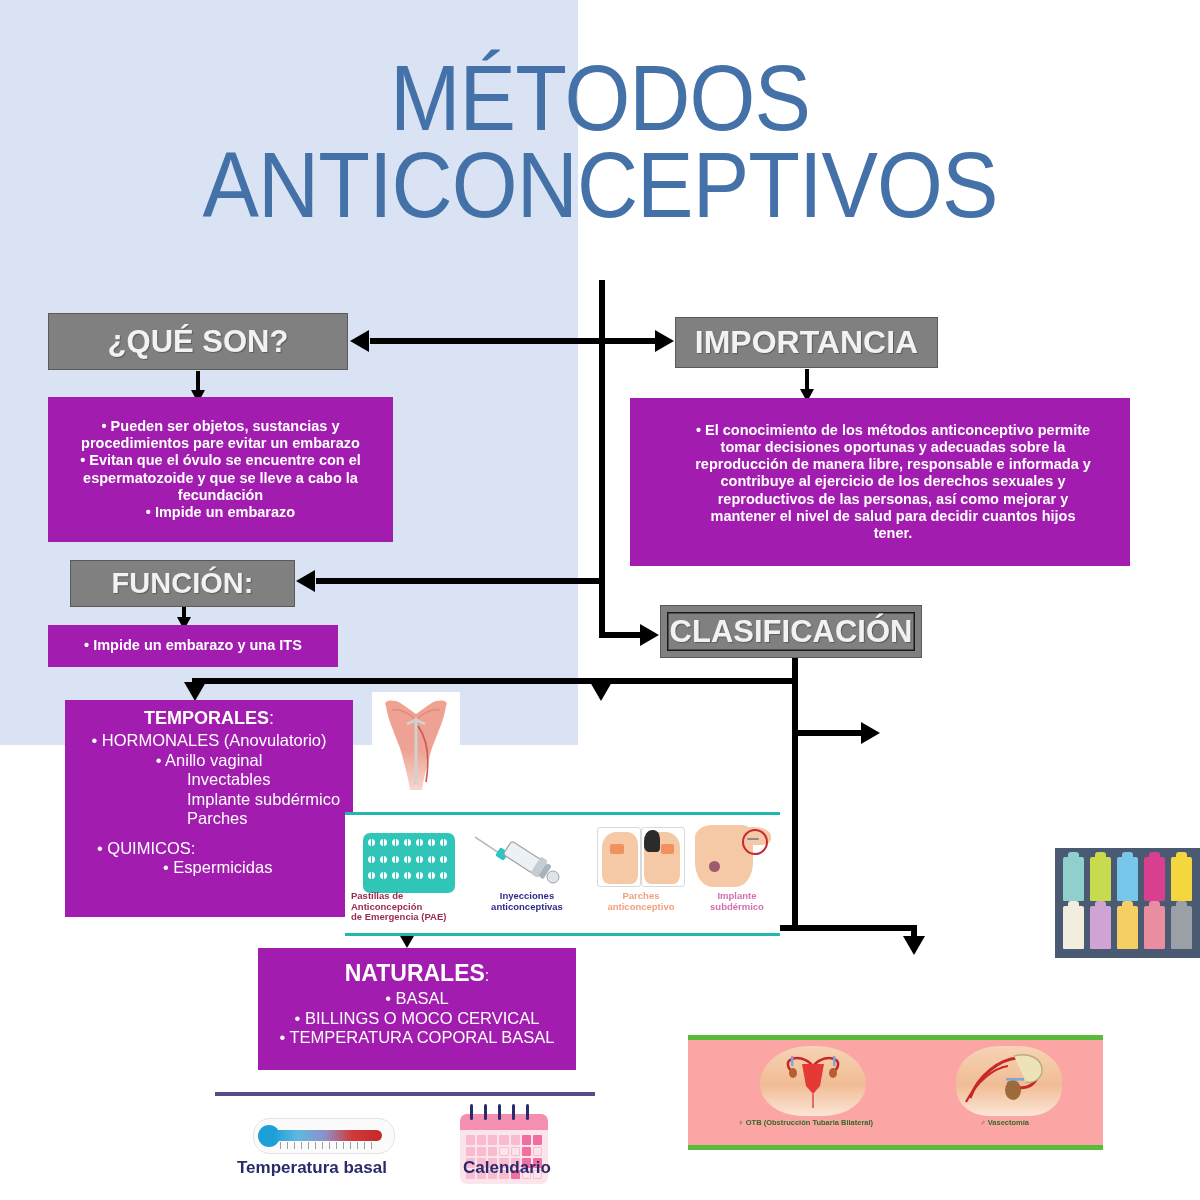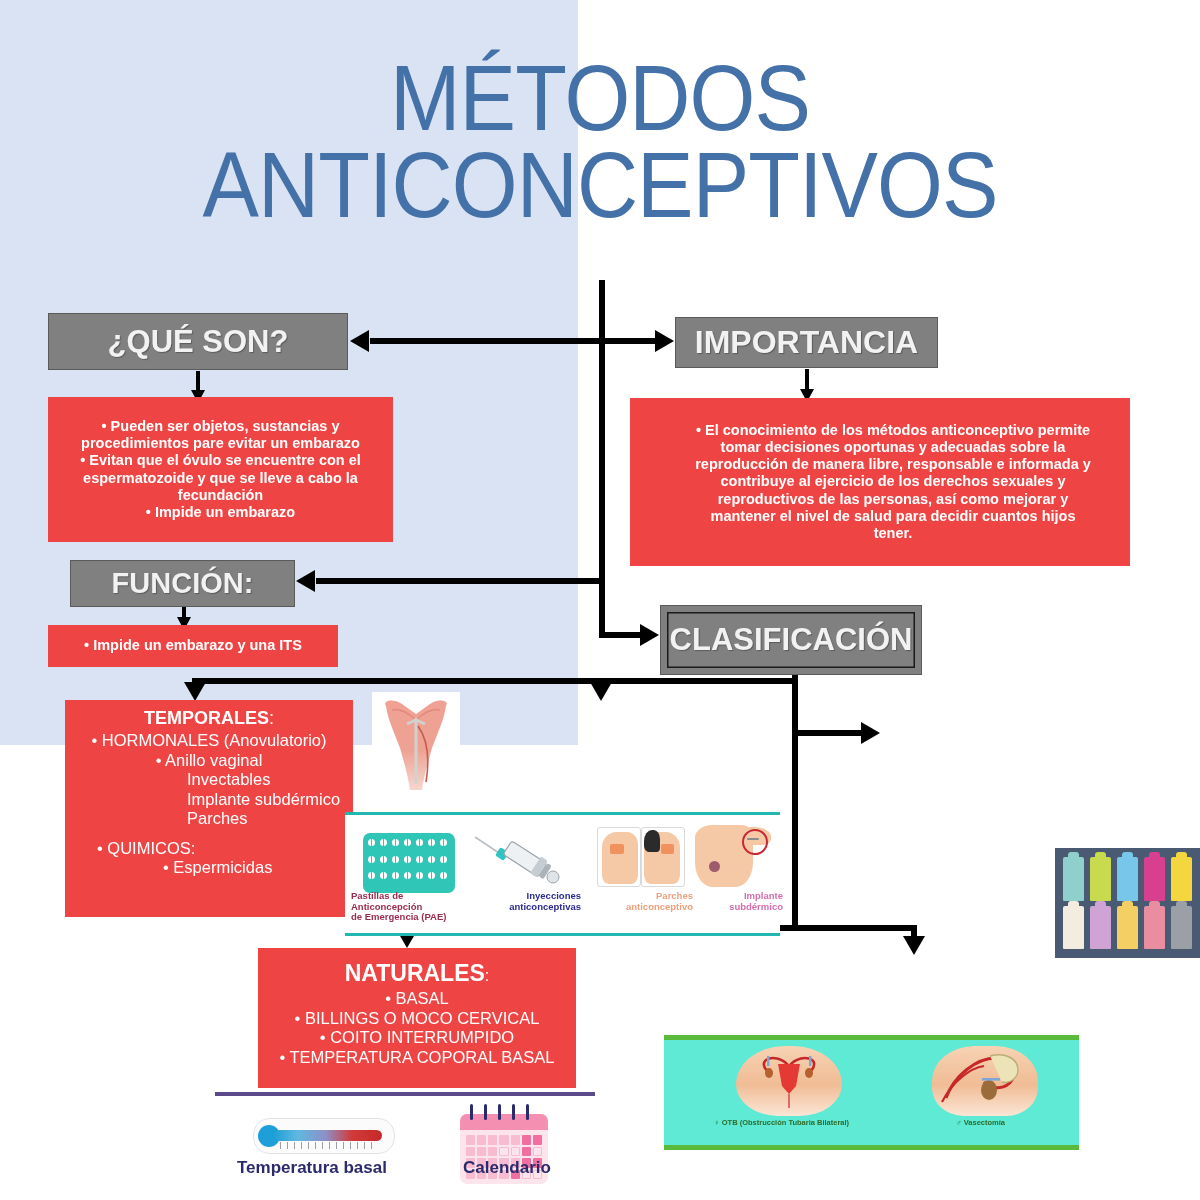--- a/index.html
+++ b/index.html
@@ -45,21 +45,21 @@
     letter-spacing:0px;
   }
   .gray-box.inner{
     border:1.5px solid #5a5a5a;
     box-shadow:inset 0 0 0 6px #808080, inset 0 0 0 7.5px #1a1a1a;
   }
 
   
   .navy-box{
     position:absolute;
-    background:#ef4444;
+    background:#a21caf;
     color:#ffffff;
     box-sizing:border-box;
     font-weight:700;
     display:flex;flex-direction:column;justify-content:center;
     padding:8px 10px;
   }
   .navy-box .ln{display:block;text-align:center;line-height:1.18;}
   .navy-box.light{font-weight:400;}
 
   
@@ -75,21 +75,21 @@
 
   
   .uterus-wrap{position:absolute;left:372px;top:692px;width:88px;height:118px;background:#fff;}
   .uterus{position:absolute;left:6px;top:4px;width:76px;height:100px;}
 
   
   .methods-strip{
     position:absolute;left:345px;top:812px;width:435px;height:118px;background:#fff;
     border-top:3px solid #22b7b0;border-bottom:3px solid #22b7b0;
   }
-  .m-item{position:absolute;text-align:right;font-size:9.5px;font-weight:700;line-height:1.12;}
+  .m-item{position:absolute;text-align:center;font-size:9.5px;font-weight:700;line-height:1.12;}
   .pill-pack{
     position:absolute;background:#2fc6b7;border-radius:7px;
     display:grid;grid-template-columns:repeat(7,1fr);grid-template-rows:repeat(3,1fr);
     padding:6px 5px;gap:2px;
   }
   .pill{background:#fff;border-radius:50%;width:7px;height:7px;position:relative;}
   .pill:after{content:"";position:absolute;left:2.6px;top:0;width:1.2px;height:7px;background:#2fc6b7;}
 
   .skin{background:#f5c9a5;}
   .patch-card{position:absolute;background:#fff;border:1px solid #d9d9d9;border-radius:3px;overflow:hidden;}
@@ -120,21 +120,21 @@
   .cal-head{position:absolute;left:0;top:10px;width:88px;height:16px;background:#f48fb1;border-radius:7px 7px 0 0;}
   .cal-ring{position:absolute;top:0;width:3px;height:16px;background:#2b2b6b;border-radius:2px;}
   .cal-grid{position:absolute;left:6px;top:31px;width:76px;height:44px;display:grid;grid-template-columns:repeat(7,1fr);grid-template-rows:repeat(4,1fr);gap:2px;}
   .cal-c{background:#f8bbd0;border-radius:1px;}
   .cal-c.dark{background:#f06fa0;}
   .cal-c.empty{background:#fce4ec;border:1px solid #f8bbd0;}
   .nat-label{position:absolute;font-weight:700;color:#2b2b6b;font-size:17px;}
 
   
   .def-strip{
-    position:absolute;left:664px;top:1035px;width:415px;height:105px;background:#5eead4;
+    position:absolute;left:688px;top:1035px;width:415px;height:105px;background:#fca5a5;
     border-top:5px solid #5aba3b;border-bottom:5px solid #5aba3b;
   }
   .def-cap{position:absolute;font-size:7.5px;color:#2e6b2b;font-weight:700;white-space:nowrap;}
   .hip{position:absolute;border-radius:46% 46% 40% 40%/55% 55% 45% 45%;
        background:linear-gradient(180deg,#f7d3b4 0%,#f0bc95 55%,#fbe6d6 100%);}
 </style>
 </head>
 <body>
 
 <div id="canvas">
@@ -185,21 +185,21 @@
   </div>
 
   <div class="gray-box" style="left:675px;top:317px;width:263px;height:51px;font-size:32px;">
     <span>IMPORTANCIA</span>
   </div>
 
   <div class="gray-box" style="left:70px;top:560px;width:225px;height:47px;font-size:29px;">
     <span>FUNCIÓN:</span>
   </div>
 
-  <div class="gray-box inner" style="left:660px;top:605px;width:262px;height:70px;font-size:31px;">
+  <div class="gray-box inner" style="left:660px;top:605px;width:262px;height:53px;font-size:31px;">
     <span>CLASIFICACIÓN</span>
   </div>
 
   <div class="navy-box" style="left:48px;top:397px;width:345px;height:145px;font-size:14.5px;">
     <span class="ln">•  Pueden ser objetos, sustancias y</span>
     <span class="ln">procedimientos pare evitar un embarazo</span>
     <span class="ln">•   Evitan que el óvulo se encuentre con el</span>
     <span class="ln">espermatozoide y que se lleve a cabo la</span>
     <span class="ln">fecundación</span>
     <span class="ln">•  Impide un embarazo</span>
@@ -228,27 +228,26 @@
     <span class="ln" style="text-align:left;padding-left:112px;">Invectables</span>
     <span class="ln" style="text-align:left;padding-left:112px;">Implante subdérmico</span>
     <span class="ln" style="text-align:left;padding-left:112px;">Parches</span>
     <span class="ln" style="height:10px;"></span>
     <span class="ln" style="text-align:left;padding-left:22px;">•   QUIMICOS:</span>
     <span class="ln" style="text-align:left;padding-left:88px;">•   Espermicidas</span>
   </div>
 
 
 
-  <div class="navy-box light" style="left:258px;top:948px;width:318px;height:140px;font-size:16.5px;justify-content:flex-start;padding-top:12px;">
+  <div class="navy-box light" style="left:258px;top:948px;width:318px;height:122px;font-size:16.5px;justify-content:flex-start;padding-top:12px;">
     <span class="ln" style="font-weight:700;font-size:23px;margin-bottom:2px;">
       <span>NATURALES</span><span style="font-weight:400;font-size:16px;">:</span>
     </span>
     <span class="ln">•   BASAL</span>
     <span class="ln">•   BILLINGS O MOCO CERVICAL</span>
-    <span class="ln">•   COITO INTERRUMPIDO</span>
     <span class="ln">•   TEMPERATURA COPORAL BASAL</span>
   </div>
 
 
   <div class="uterus-wrap">
     <svg class="uterus" viewBox="0 0 76 100" xmlns="http://www.w3.org/2000/svg">
       <defs>
         <linearGradient id="ug" x1="0" y1="0" x2="0" y2="1">
           <stop offset="0%" stop-color="#f0a193"></stop>
           <stop offset="55%" stop-color="#eda293"></stop>

